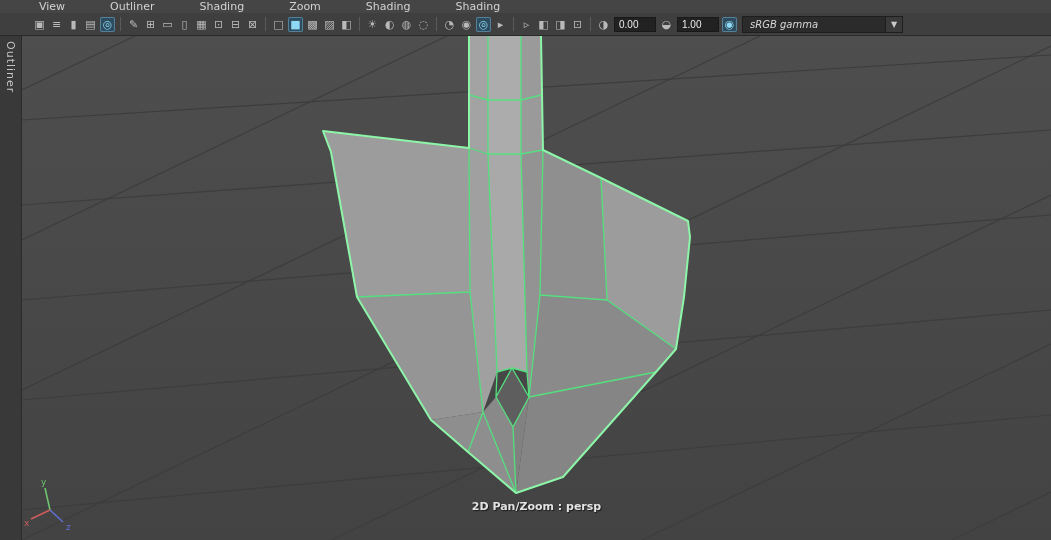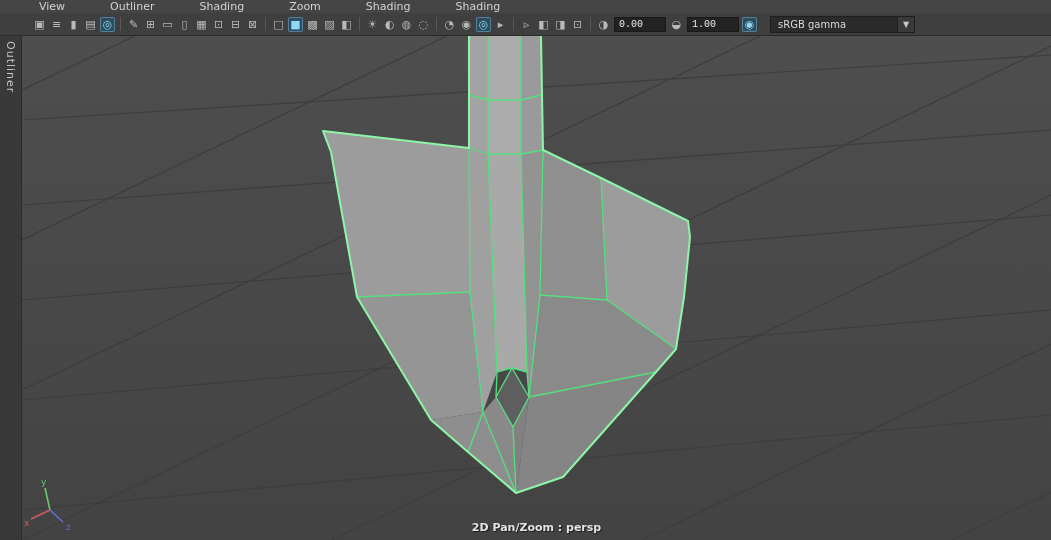--- a/index.html
+++ b/index.html
@@ -8,32 +8,32 @@
   
   .menubar{position:absolute;top:0;left:0;right:0;height:13px;background:#454545;display:flex;align-items:center;padding-left:30px;}
   .menu-item{color:#d2d2d2;font-size:11px;line-height:12px;padding:0 9px;cursor:default;}
 
   
   .toolbar{position:absolute;top:13px;left:0;right:0;height:22px;background:#3f3f3f;border-bottom:1px solid #2a2a2a;display:flex;align-items:center;padding-left:31px;}
   .tb-icons{display:flex;align-items:center;}
   .tb-icon{width:15px;height:15px;margin:0 1px;display:flex;align-items:center;justify-content:center;color:#b9b9b9;font-size:11px;line-height:15px;border-radius:2px;}
   .tb-icon.active{color:#8fd9f5;background:#2d4c5e;box-shadow:0 0 0 1px #53819b inset;}
   .tb-sep{width:1px;height:14px;background:#5a5a5a;margin:0 4px;}
-  .field{box-sizing:border-box;background:#222;color:#ececec;font-size:10px;width:52px;height:15px;border:1px solid #191919;padding:0 4px;margin:0 2px;font-family:Liberation Mono, monospace;}
-  .dropdown{box-sizing:border-box;background:#2b2b2b;border:1px solid #1e1e1e;color:#d8d8d8;font-size:10px;height:17px;display:flex;align-items:center;padding:0 7px;width:128px;margin-left:12px;}
+  .field{box-sizing:border-box;background:#222;color:#ececec;font-size:10px;width:42px;height:15px;border:1px solid #191919;padding:0 4px;margin:0 2px;font-family:Liberation Sans, sans-serif;}
+  .dropdown{box-sizing:border-box;background:#2b2b2b;border:1px solid #1e1e1e;color:#d8d8d8;font-size:10px;height:17px;display:flex;align-items:center;padding:0 7px;width:144px;margin-left:4px;font-style:italic;}
   .dropdown-arrow{box-sizing:border-box;width:17px;height:17px;background:#3a3a3a;border:1px solid #1e1e1e;border-left:none;display:flex;align-items:center;justify-content:center;color:#c9c9c9;font-size:8px;}
 
   
   .outliner-strip{position:absolute;top:36px;left:0;width:21px;bottom:0;background:#393939;border-right:1px solid #2b2b2b;}
   .outliner-label{position:absolute;top:5px;left:4px;color:#c6c6c6;font-size:11px;writing-mode:vertical-rl;letter-spacing:1px;}
 
   
   .viewport{position:absolute;top:36px;left:22px;right:0;bottom:0;}
   .viewport svg{display:block;}
-  .hud-label{position:absolute;bottom:6px;left:50%;transform:translateX(-50%);color:#e3e3e3;font-size:11px;font-weight:bold;text-shadow:1px 1px 1px #1c1c1c;white-space:nowrap;}
+  .hud-label{position:absolute;bottom:27px;left:50%;transform:translateX(-50%);color:#e3e3e3;font-size:11px;font-weight:bold;text-shadow:1px 1px 1px #1c1c1c;white-space:nowrap;}
 </style>
 </head>
 <body>
 
 <div class="window">
 
   <div class="menubar">
     <div style="display:flex;gap:27px;">
         <span class="menu-item">View</span>
         <span class="menu-item">Outliner</span>

